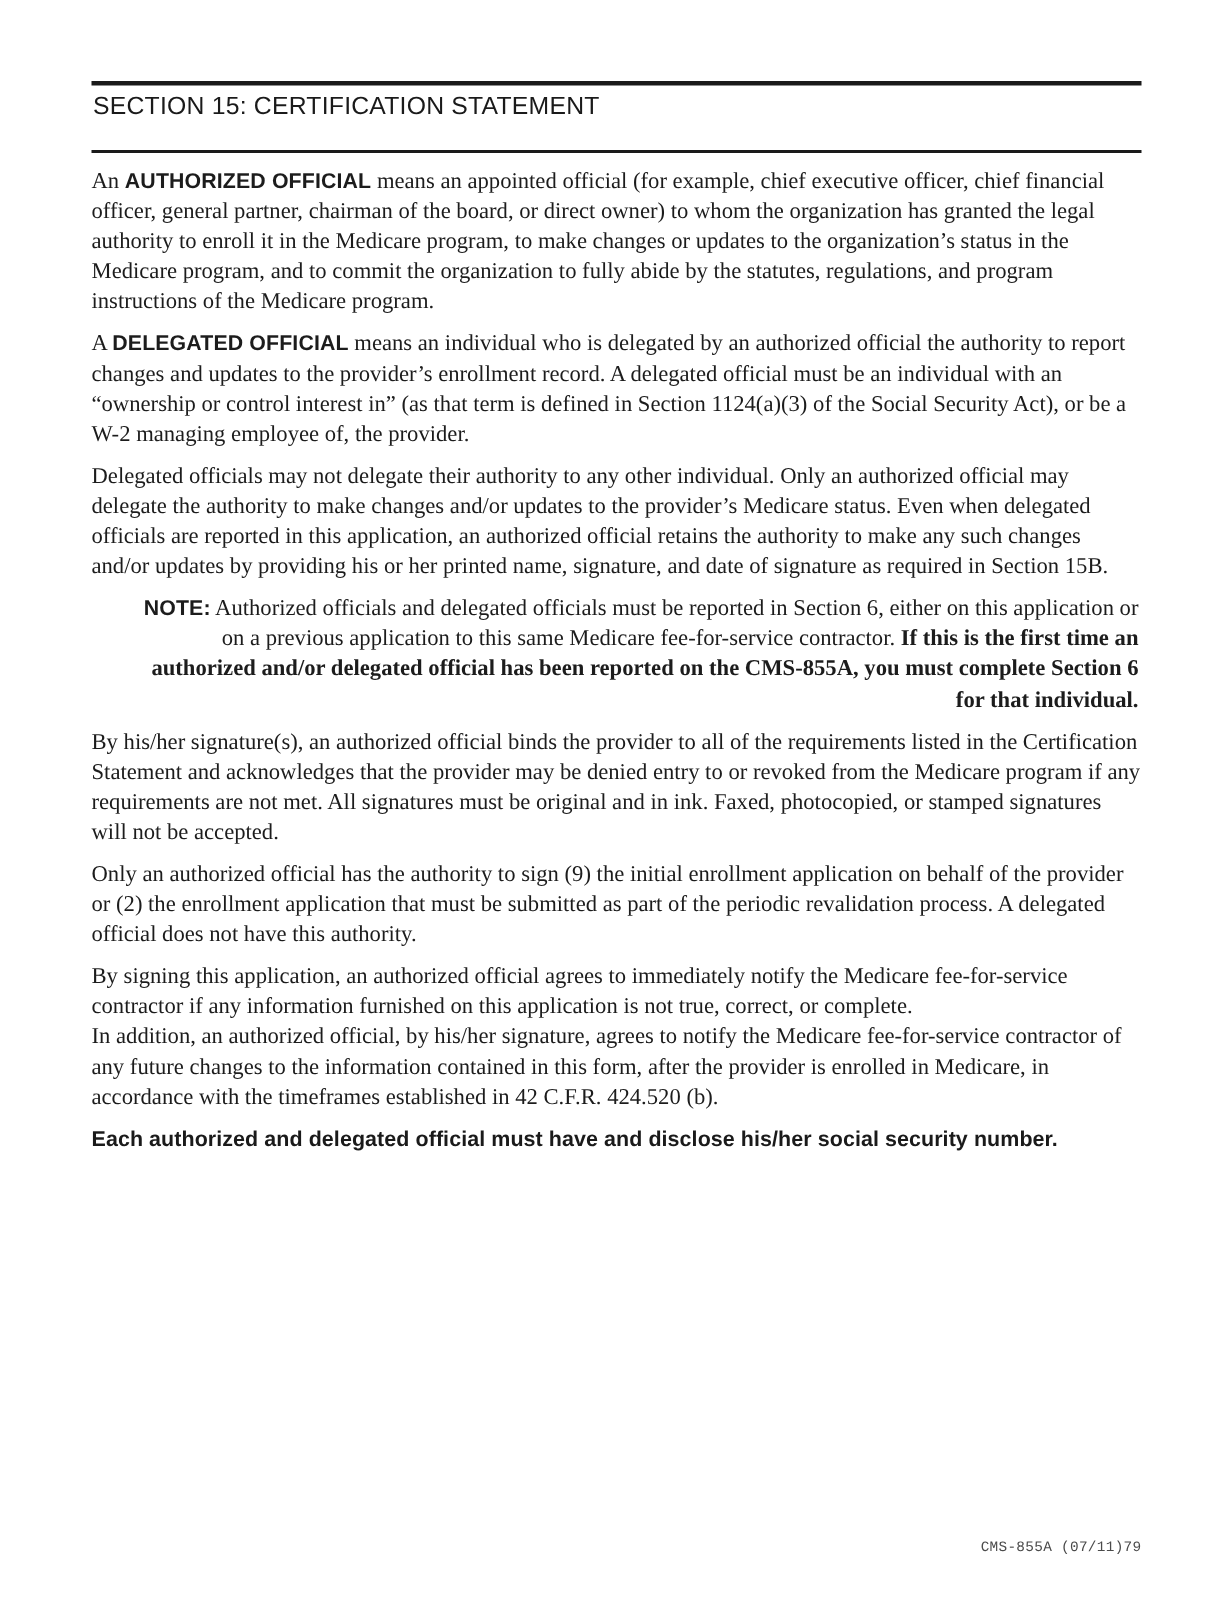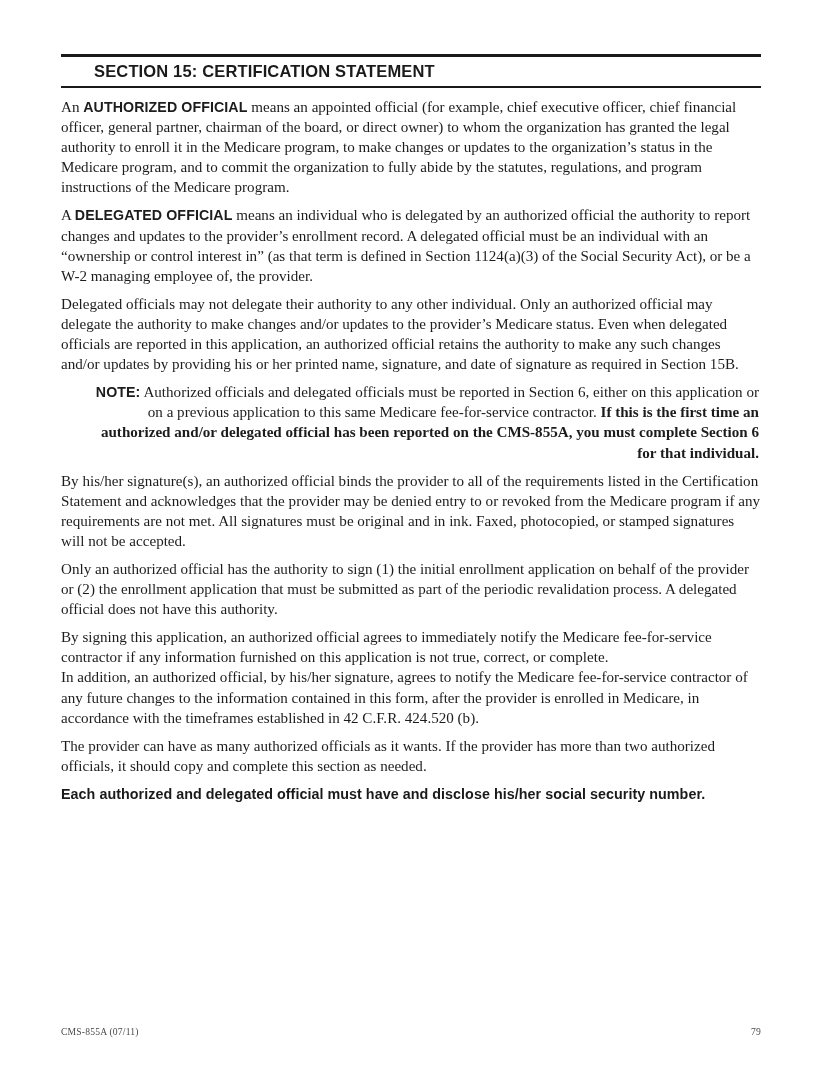--- a/index.html
+++ b/index.html
@@ -34,28 +34,27 @@
     margin: 0;
   }
   .rule-thin {
     width: 100%;
     height: 2px;
     background: #1a1a1a;
     margin: 0;
   }
   .section-title {
     font-family: "Liberation Sans", sans-serif;
-    font-weight: bold;
+    font-weight: normal;
     font-size: 16.5px;
     letter-spacing: 0.15px;
     color: #1a1a1a;
-    padding: 5px 0 5px 1px;
+    padding: 5px 0 19px 1px;
     line-height: 19px;
     white-space: nowrap;
-    margin-left: 32px;
   }
 
   
   .body-block {
     padding-top: 9px;
   }
   p.para {
     font-family: "Liberation Serif", serif;
     font-size: 15.1px;
     line-height: 20.1px;
@@ -102,23 +101,23 @@
     margin: 4px 0 0 0;
   }
 
   
   .footer {
     position: absolute;
     left: 61px;
     right: 55px;
     top: 1026px;
     display: flex;
-    justify-content: space-between;
+    justify-content: flex-end;
     align-items: baseline;
-    font-family: Liberation Serif, serif;
+    font-family: Liberation Mono, monospace;
     font-size: 9.6px;
     letter-spacing: 0.2px;
     color: #4a4a4a;
   }
 </style>
 </head>
 <body>
 
 <div class="page">
 
@@ -137,25 +136,24 @@
       <p class="para"><span>A </span><span class="b-sans">DELEGATED OFFICIAL</span><span> means an individual who is delegated by an authorized official the authority to report changes and updates to the provider’s enrollment record. A delegated official must be an individual with an “ownership or control interest in” (as that term is defined in Section 1124(a)(3) of the Social Security Act), or be a W-2 managing employee of, the provider.</span></p>
 
       <p class="para">Delegated officials may not delegate their authority to any other individual. Only an authorized official may delegate the authority to make changes and/or updates to the provider’s Medicare status. Even when delegated officials are reported in this application, an authorized official retains the authority to make any such changes and/or updates by providing his or her printed name, signature, and date of signature as required in Section 15B.</p>
 
       <div class="note-block">
         <p class="note"><span class="b-sans">NOTE:</span><span> Authorized officials and delegated officials must be reported in Section 6, either on this application or on a previous application to this same Medicare fee-for-service contractor. </span><span class="b-serif">If this is the first time an authorized and/or delegated official has been reported on the CMS-855A, you must complete Section 6 for that individual.</span></p>
       </div>
 
       <p class="para">By his/her signature(s), an authorized official binds the provider to all of the requirements listed in the Certification Statement and acknowledges that the provider may be denied entry to or revoked from the Medicare program if any requirements are not met. All signatures must be original and in ink. Faxed, photocopied, or stamped signatures will not be accepted.</p>
 
-      <p class="para">Only an authorized official has the authority to sign (1) the initial enrollment application on behalf of the provider or (2) the enrollment application that must be submitted as part of the periodic revalidation process. A delegated official does not have this authority.</p>
+      <p class="para">Only an authorized official has the authority to sign (9) the initial enrollment application on behalf of the provider or (2) the enrollment application that must be submitted as part of the periodic revalidation process. A delegated official does not have this authority.</p>
 
       <p class="para"><span>By signing this application, an authorized official agrees to immediately notify the Medicare fee-for-service contractor if any information furnished on this application is not true, correct, or complete.</span><br><span>In addition, an authorized official, by his/her signature, agrees to notify the Medicare fee-for-service contractor of any future changes to the information contained in this form, after the provider is enrolled in Medicare, in accordance with the timeframes established in 42 C.F.R. 424.520 (b).</span></p>
 
-      <p class="para">The provider can have as many authorized officials as it wants. If the provider has more than two authorized officials, it should copy and complete this section as needed.</p>
 
       <p class="bold-statement">Each authorized and delegated official must have and disclose his/her social security number.</p>
 
     </div>
   </div>
 
   <div class="footer">
     <span>CMS-855A (07/11)</span>
     <span>79</span>
   </div>

